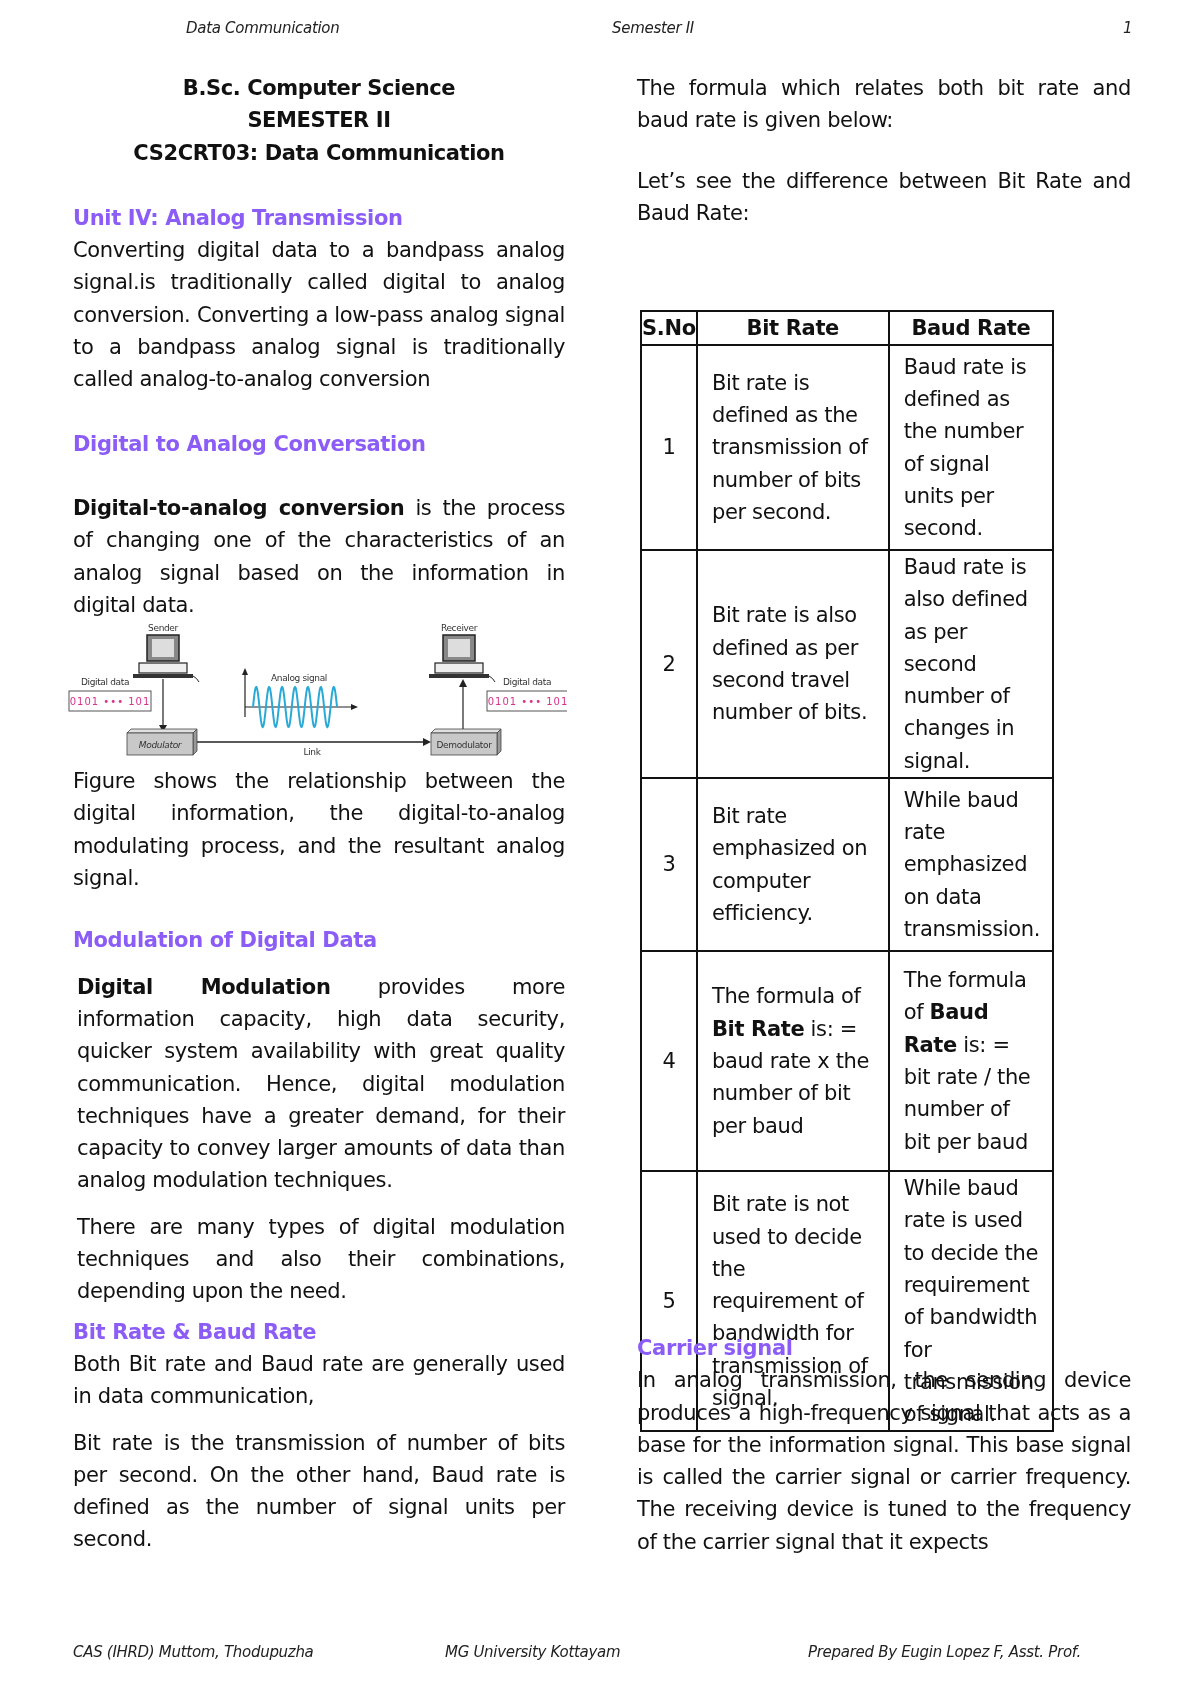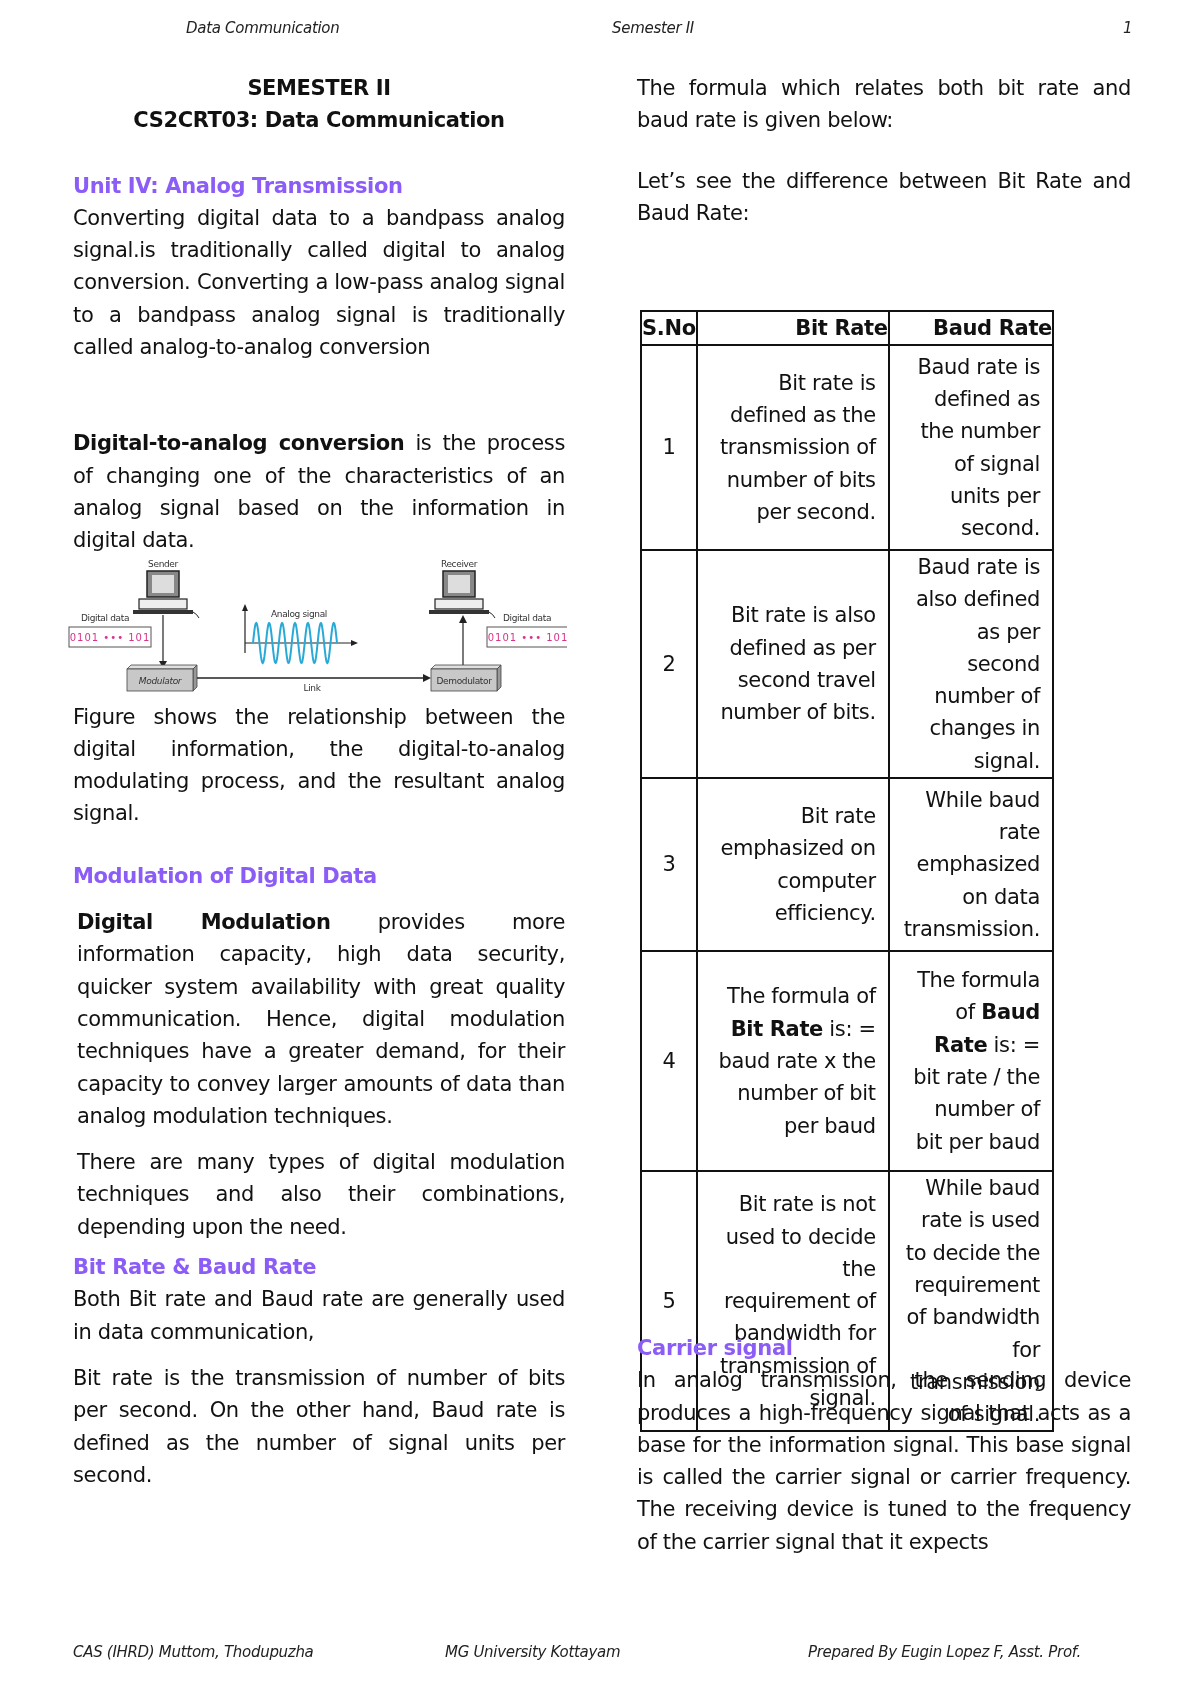--- a/index.html
+++ b/index.html
@@ -22,42 +22,44 @@
     .gap-l { height: 33px; }
     b { font-weight: bold; color: #111; }
 
     .figure { position: relative; width: 500px; height: 142px; margin: 0 0 2px -6px; }
     .figure svg { width: 500px; height: 142px; display: block; }
 
     table.cmp {
       position: absolute; left: 640px; top: 310px; width: 414px;
       border-collapse: collapse; font-size: 21px; line-height: 32.3px; letter-spacing: -0.35px;
     }
-    table.cmp th, table.cmp td { border: 2px solid #111; vertical-align: middle; text-align: right; }
+    table.cmp th, table.cmp td { border: 2px solid #111; vertical-align: middle; }
     table.cmp th { font-weight: bold; height: 32px; padding: 0; line-height: 28px; }
     table.cmp td { padding: 0 12px 0 14px; }
     table.cmp td.sno { padding: 0; text-align: center; width: 52px; font-size: 21px; }
     table.cmp th.sno { width: 54px; text-align: left; padding-left: 0; }
     table.cmp td.bit { width: 180px; }
     .ralign { text-align: left; }
   </style>
 </head>
 <body>
 
 <div class="hdr" style="left:186px; top:19px;">Data Communication</div>
 <div class="hdr" style="left:612px; top:19px;">Semester II</div>
 <div class="hdr" style="left:1123px; top:19px;">1</div>
 
 <div class="col left">
+  <p class="center-title">B.Sc. Computer Science</p>
   <p class="center-title">SEMESTER II</p>
   <p class="center-title">CS2CRT03: Data Communication</p>
   <div class="gap-l"></div>
   <p class="h2">Unit IV: Analog Transmission</p>
   <p>Converting digital data to a bandpass analog signal.is traditionally called digital to analog conversion. Converting a low-pass analog signal to a bandpass analog signal is traditionally called analog-to-analog conversion</p>
   <div style="height:32px"></div>
+  <p class="h2">Digital to Analog Conversation</p>
   <div style="height:32px"></div>
   <p><b>Digital-to-analog conversion</b><span> is the process of changing one of the characteristics of an analog signal based on the information in digital data.</span></p>
 
   <div class="figure">
     <svg viewBox="0 0 500 142" xmlns="http://www.w3.org/2000/svg" font-family="DejaVu Sans, sans-serif">
 
       <g>
         <rect x="80" y="14" width="32" height="26" fill="#888" stroke="#222" stroke-width="1.5"></rect>
         <rect x="85" y="18" width="22" height="18" fill="#ddd"></rect>
         <rect x="72" y="42" width="48" height="10" fill="#eee" stroke="#222" stroke-width="1.2"></rect>

